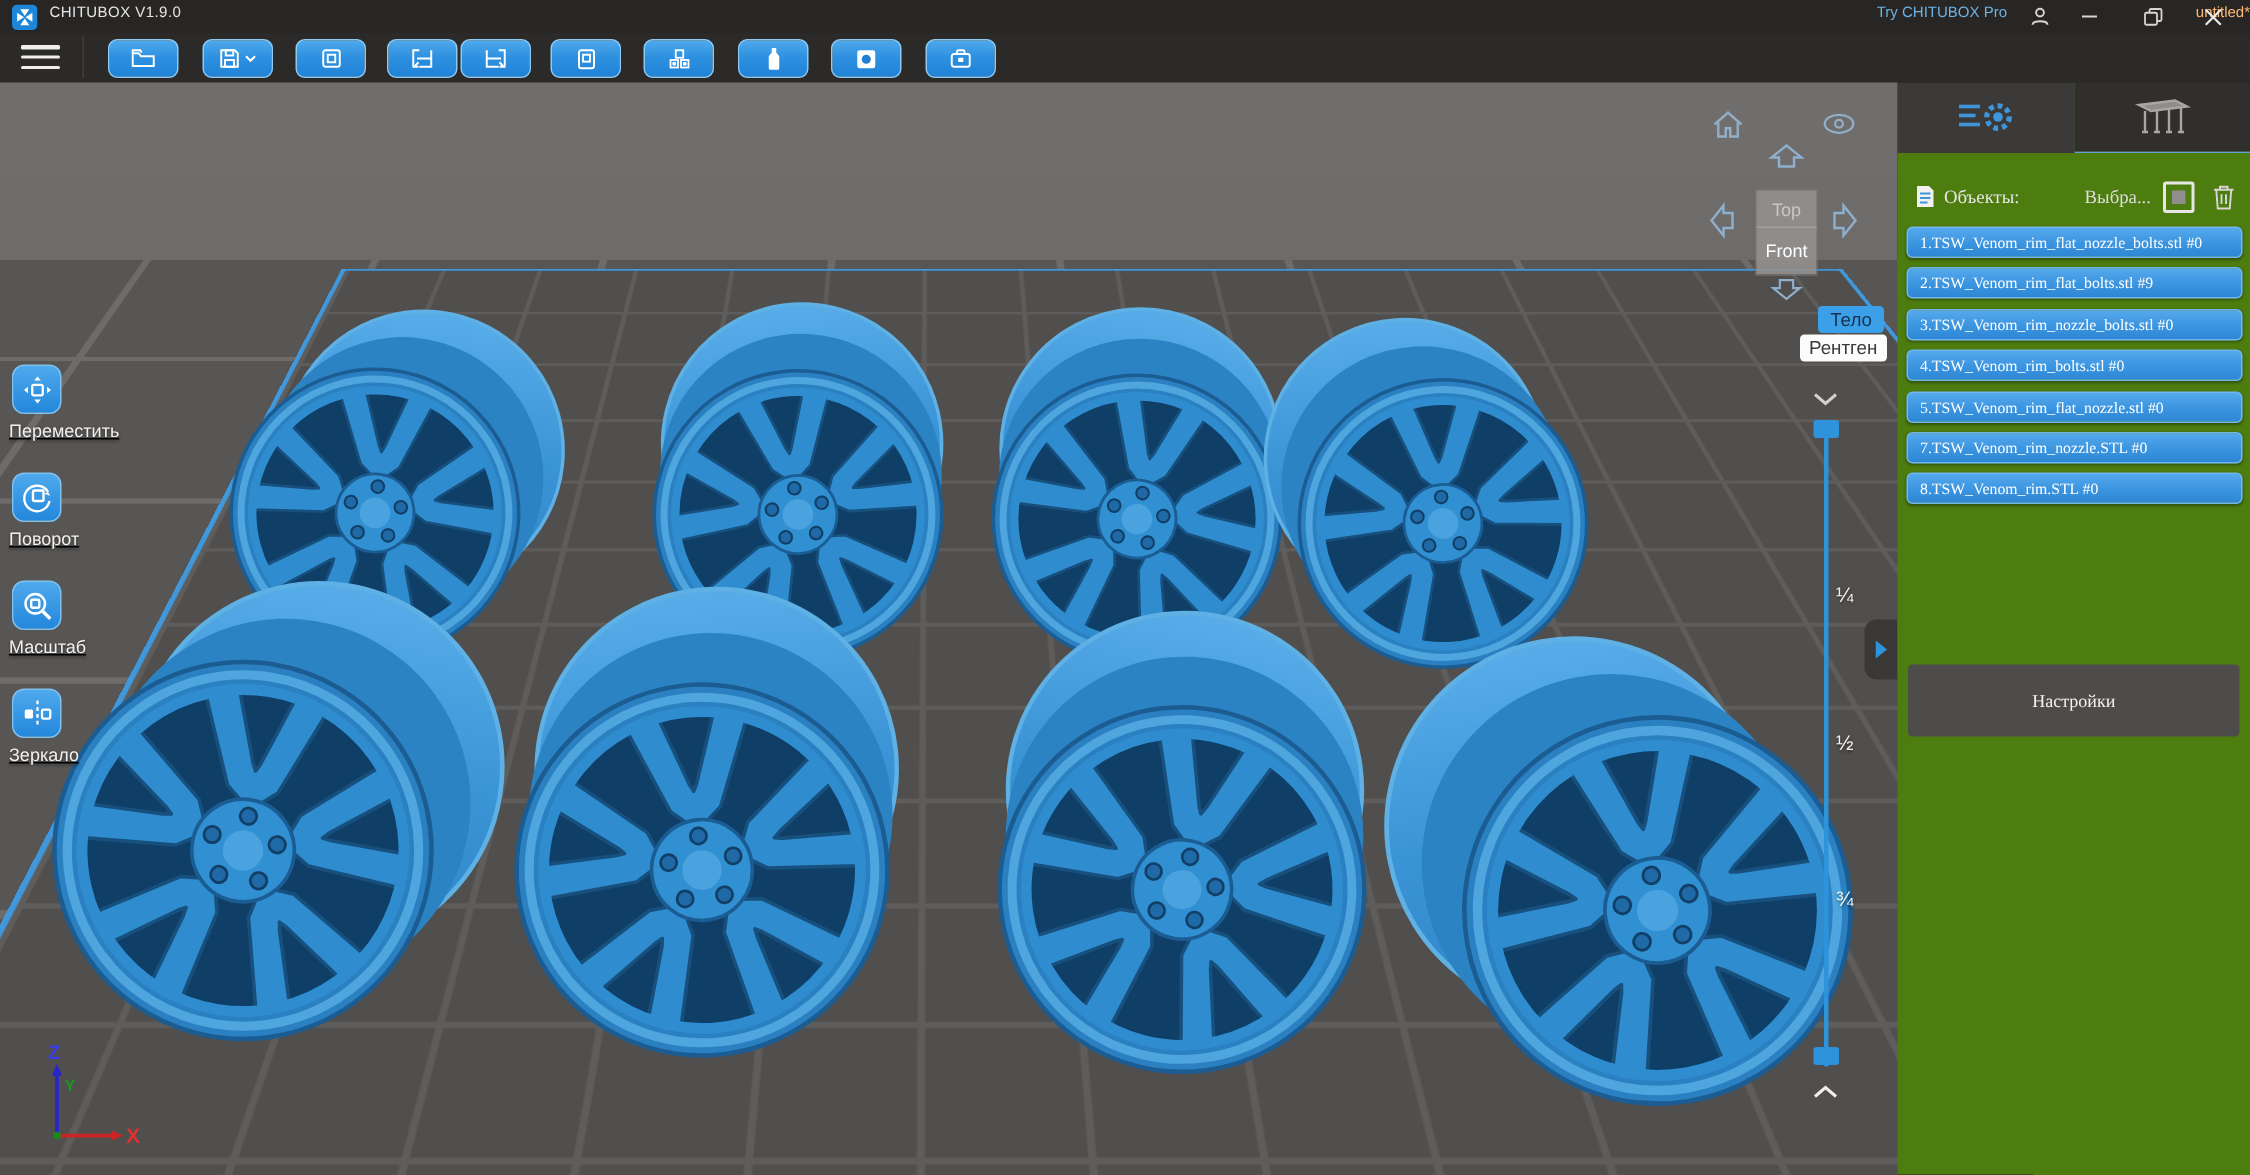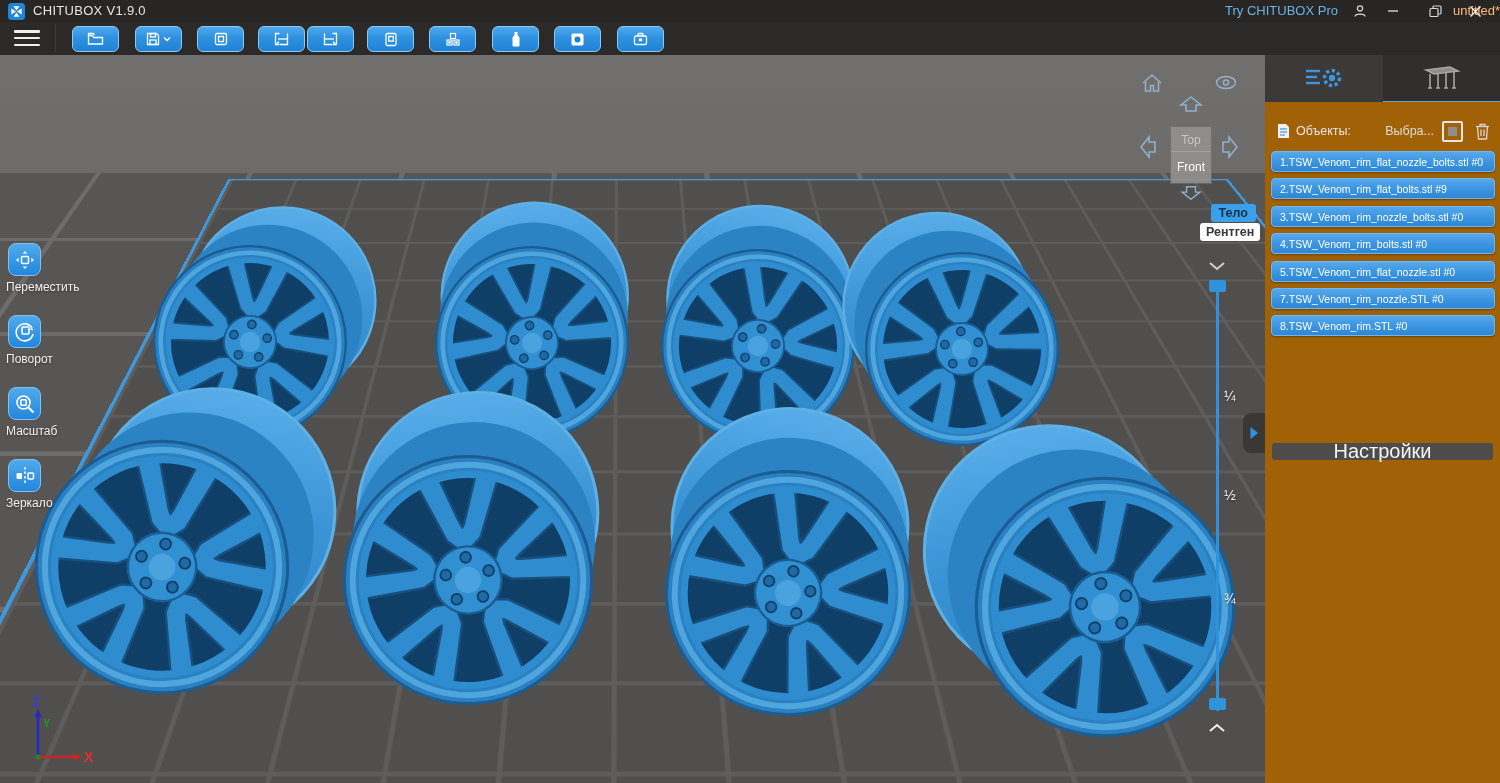--- a/index.html
+++ b/index.html
@@ -1,19 +1,19 @@
 <!DOCTYPE html>
 <html><head>
 <meta charset="utf-8">
 <style>
   html,body{margin:0;padding:0;background:#1e1d1c;font-family:"Liberation Sans",sans-serif;}
   .app{position:relative;width:1500px;height:783px;overflow:hidden;background:#2b2a29;user-select:none;}
 
   
-  .titlebar{position:absolute;top:0;left:0;width:1500px;height:22px;background:#272625;color:#e6e5e4;font-size:13px;}
+  .titlebar{position:absolute;top:0;left:0;width:1500px;height:22px;background:#272625;color:#e6e5e4;font-size:10px;}
   .logo{position:absolute;left:8px;top:3px;width:17px;height:17px;}
   .app-title{position:absolute;left:33px;top:3px;letter-spacing:.3px;}
   .doc-title{position:absolute;left:0;right:0;top:3px;text-align:right;color:#fdba74;}
   .pro-link{position:absolute;right:162px;top:3px;color:#6cb2e2;cursor:pointer;}
   .tb-ico{position:absolute;top:2px;width:30px;height:18px;display:flex;align-items:center;justify-content:center;cursor:pointer;}
   .tb-user{right:125px;} .tb-min{right:92px;} .tb-rest{right:50px;} .tb-close{right:10px;}
 
   
   .toolbar{position:absolute;top:22px;left:0;width:1500px;height:33px;background:#2b2a29;}
   .hamburger{position:absolute;left:14px;top:5px;width:26px;height:22px;display:flex;flex-direction:column;justify-content:space-between;padding:3px 0;box-sizing:border-box;cursor:pointer;}
@@ -34,71 +34,71 @@
           transform:rotateX(62deg);transform-origin:50% 0;}
   .plate{position:absolute;top:124px;left:228px;width:1000px;height:1150px;
          background:repeating-linear-gradient(90deg,#5f5d5b 0 3px,transparent 3px 64px),
                     repeating-linear-gradient(0deg,#5f5d5b 0 3px,transparent 3px 64px),#514f4d;
          border-top:3px solid #3f97dc;border-left:3px solid #3f97dc;border-right:3px solid #3f97dc;
          box-sizing:border-box;transform:rotateX(62deg);transform-origin:50% 0;}
   .models{position:absolute;inset:0;}
 
   
   .left-tools{position:absolute;left:6px;top:188px;width:84px;}
-  .ltool{margin-bottom:21px;}
+  .ltool{margin-bottom:21px;text-decoration:underline;}
   .ltool-btn{width:33px;height:33px;border-radius:8px;margin-left:2px;
              background:linear-gradient(180deg,#4fa9ec,#2387dc);border:1px solid #7fc2f0;box-sizing:border-box;
              display:flex;align-items:center;justify-content:center;cursor:pointer;}
   .ltool-label{margin-top:4px;color:#f2f1f0;font-size:12px;text-shadow:0 1px 2px rgba(0,0,0,.45);white-space:nowrap;}
 
   
   .nav{position:absolute;left:1133px;top:14px;width:116px;height:130px;color:#93aec6;}
   .nav-ico{position:absolute;cursor:pointer;}
   .nav-cube{position:absolute;left:38px;top:58px;width:40px;height:56px;background:rgba(148,146,144,.88);
             box-shadow:0 0 0 1px rgba(120,118,116,.6);cursor:pointer;font-size:12px;text-align:center;}
   .nav-cube .face-top{height:24px;line-height:26px;color:#c9c7c5;border-bottom:1px solid #a3a1a0;overflow:hidden;}
   .nav-cube .face-front{height:31px;line-height:31px;color:#ffffff;}
 
   
-  .mode{position:absolute;left:1200px;top:149px;width:56px;text-align:right;font-size:12.5px;font-weight:bold;}
+  .mode{position:absolute;left:1200px;top:149px;width:56px;text-align:right;font-size:12.5px;}
   .mode-body{display:inline-block;background:#3ba0e8;color:#16324a;border-radius:3px;padding:2px 8px;margin-bottom:1px;cursor:pointer;}
   .mode-xray{display:inline-block;background:#fcfcfc;color:#3a3a3a;border-radius:3px;padding:2px 6px;cursor:pointer;}
 
   
   .slider{position:absolute;left:1196px;top:200px;width:52px;height:480px;}
   .sl-chev{position:absolute;left:12px;width:18px;height:10px;cursor:pointer;}
   .sl-track{position:absolute;left:20px;top:30px;width:3px;height:426px;background:#2f93dc;cursor:pointer;}
   .sl-handle{position:absolute;left:13px;width:17px;height:12px;background:#2f93dc;border-radius:2px;cursor:grab;}
   .sl-mark{position:absolute;left:28px;color:#f4f3f2;font-size:14px;text-shadow:0 1px 2px rgba(0,0,0,.5);}
 
   
   .collapse{position:absolute;left:1243px;top:358px;width:22px;height:40px;background:#3a3837;
             border-radius:8px 0 0 8px;display:flex;align-items:center;justify-content:center;cursor:pointer;}
 
   
   .axis{position:absolute;left:18px;top:638px;}
 
   
-  .panel{position:absolute;top:55px;right:0;width:235px;height:728px;background:#a16207;}
+  .panel{position:absolute;top:55px;right:0;width:235px;height:728px;background:#4d7c0f;font-family:Liberation Serif, serif;}
   .tabbar{position:absolute;top:0;left:0;width:235px;height:46px;border-bottom:1px solid #63a3d4;display:flex;}
   .tab{flex:1;display:flex;align-items:center;justify-content:center;cursor:pointer;background:#312f2e;}
   .tab.active{background:#3c3a39;border-bottom:1px solid #3c3a39;margin-bottom:-1px;}
   .objhead{position:absolute;top:63px;left:12px;right:10px;height:26px;color:#e8e7e6;font-size:12.5px;display:flex;align-items:center;}
   .objhead .doc{margin-right:6px;}
   .objhead .sel{margin-left:auto;color:#dddcdb;}
   .checkbox{width:17px;height:17px;border:2px solid #e8e6e4;border-radius:2px;margin:0 12px 0 8px;display:flex;align-items:center;justify-content:center;cursor:pointer;}
   .checkbox i{display:block;width:9px;height:9px;background:#908e8c;}
   .trash{cursor:pointer;display:flex;}
   .objlist{position:absolute;top:96px;left:6px;right:5px;}
   .obj{height:21px;line-height:21px;margin-bottom:6.4px;border-radius:4px;color:#ffffff;font-size:10.5px;
        padding-left:8px;white-space:nowrap;overflow:hidden;cursor:pointer;
        background:linear-gradient(180deg,#55a9ec 0%,#3b94e0 55%,#2d87d4 100%);
        border:1px solid #71b6ee;box-sizing:border-box;box-shadow:0 1px 2px rgba(0,0,0,.35);}
-  .settings-btn{position:absolute;left:7px;right:7px;top:388px;height:17px;background:#4e4c4a;border-radius:3px;
-                color:#f4f3f2;font-size:20px;display:flex;align-items:center;justify-content:center;cursor:pointer;}
+  .settings-btn{position:absolute;left:7px;right:7px;top:388px;height:48px;background:#4e4c4a;border-radius:3px;
+                color:#f4f3f2;font-size:12px;display:flex;align-items:center;justify-content:center;cursor:pointer;}
   .slice-row{position:absolute;left:7px;right:7px;top:440px;height:63px;display:flex;}
   .slice-caret{width:31px;background:#fbfbfb;border-radius:4px;margin-right:3px;display:flex;align-items:center;justify-content:center;cursor:pointer;}
   .slice-caret i{width:0;height:0;border-left:5px solid transparent;border-right:5px solid transparent;border-bottom:7px solid #555453;}
   .slice-btn{flex:1;background:#3b9ce0;border-radius:4px;color:#ffffff;font-size:16.5px;
              display:flex;align-items:center;justify-content:center;cursor:pointer;box-shadow:inset 0 0 0 1px #55aae6;}
 </style>
 </head>
 <body>
 
 <div class="app">

